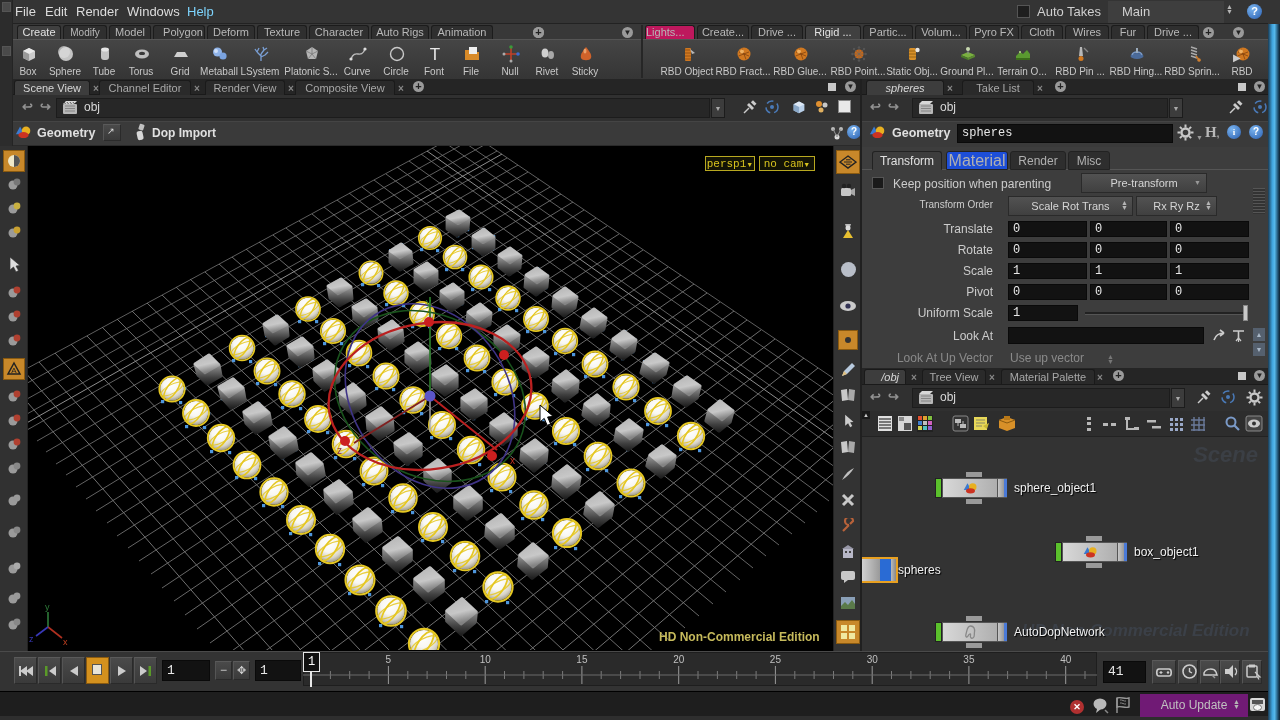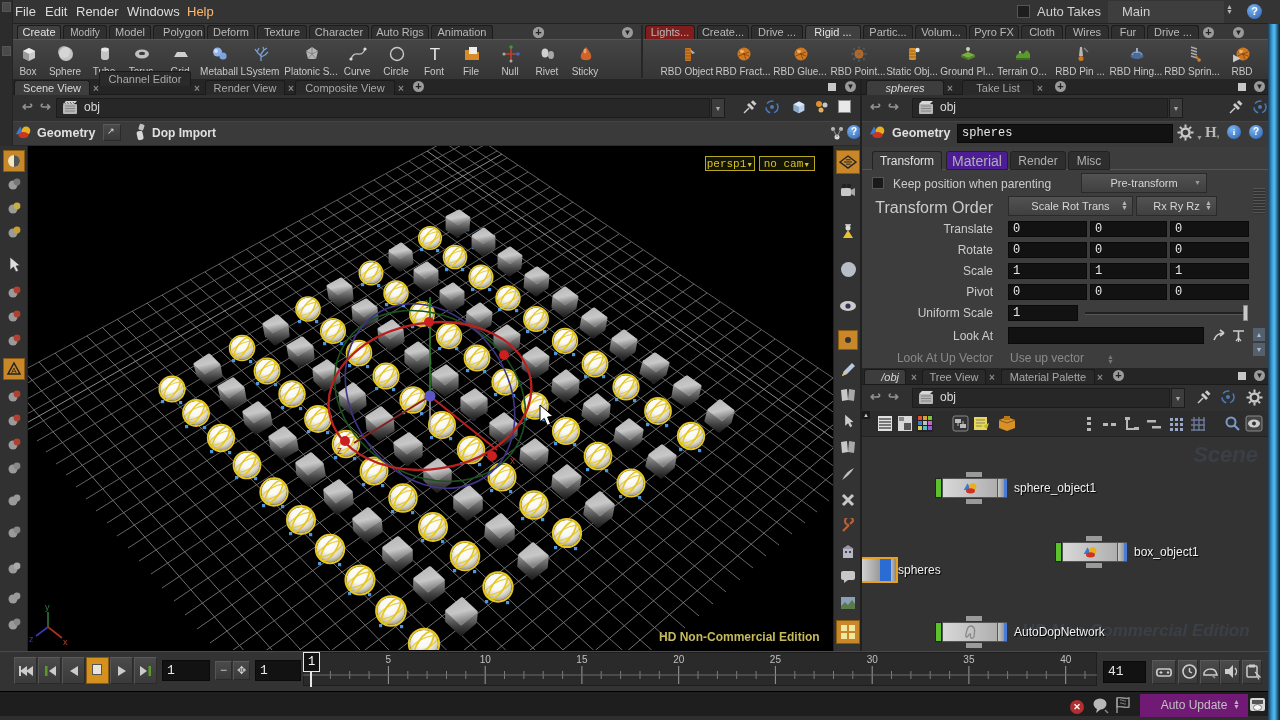--- a/index.html
+++ b/index.html
@@ -20,42 +20,42 @@
 </style></head>
 <body>
 <div class="abs" style="left:0;top:0;width:1280px;height:24px;background:#343434;border-bottom:1px solid #222;"></div>
 <div class="abs" style="left:0;top:0;width:13px;height:720px;background:#2c2c2c;border-right:1px solid #242424;"></div>
 <div class="abs" style="left:2px;top:2px;width:9px;height:10px;background:#4a4a4a;border:1px solid #555;"></div>
 <div class="abs" style="left:2px;top:46px;width:9px;height:10px;background:#4a4a4a;border:1px solid #555;"></div>
 <div class="abs txt" style="left:15px;top:4px;font-size:13px;color:#dcdcdc;">File</div>
 <div class="abs txt" style="left:45px;top:4px;font-size:13px;color:#dcdcdc;">Edit</div>
 <div class="abs txt" style="left:76px;top:4px;font-size:13px;color:#dcdcdc;">Render</div>
 <div class="abs txt" style="left:127px;top:4px;font-size:13px;color:#dcdcdc;">Windows</div>
-<div class="abs txt" style="left:187px;top:4px;font-size:13px;color:#fdba74;">Help</div>
+<div class="abs txt" style="left:187px;top:4px;font-size:13px;color:#7dd3fc;">Help</div>
 <div class="abs" style="left:1017px;top:5px;width:13px;height:13px;background:#1e1e1e;border:1px solid #555;"></div>
 <div class="abs txt" style="left:1037px;top:4px;font-size:13px;">Auto Takes</div>
 <div class="abs" style="left:1108px;top:1px;width:116px;height:22px;background:#3e3e3e;color:#d0d0d0;font-size:13px;padding:3px 0 0 14px;">Main</div>
 <div class="spn" style="left:1224px;top:4px;">▲<br>▼</div>
 <div class="abs" style="left:1247px;top:4px;width:15px;height:15px;border-radius:50%;background:radial-gradient(circle at 35% 30%,#7ab4ef,#2a5fb0);color:#fff;font-size:11px;font-weight:bold;text-align:center;line-height:15px;">?</div>
 <div class="abs" style="left:13px;top:24px;width:1267px;height:55px;background:#383838;border-bottom:1px solid #202020;"></div>
 <div class="abs" style="left:13px;top:25px;width:627px;height:14px;">
     <div class="tab on" style="left:4px;width:44px;font-size:11px;line-height:13px;">Create</div>
     <div class="tab" style="left:50px;width:44px;font-size:10px;line-height:13px;">Modify</div>
     <div class="tab" style="left:96px;width:42px;font-size:11px;line-height:13px;">Model</div>
     <div class="tab" style="left:140px;width:52px;font-size:11px;line-height:13px;padding-left:8px;">Polygon</div>
     <div class="tab" style="left:194px;width:48px;font-size:11px;line-height:13px;">Deform</div>
     <div class="tab" style="left:244px;width:50px;font-size:11px;line-height:13px;">Texture</div>
     <div class="tab" style="left:296px;width:60px;font-size:11px;line-height:13px;">Character</div>
     <div class="tab" style="left:358px;width:58px;font-size:11px;line-height:13px;">Auto Rigs</div>
     <div class="tab" style="left:418px;width:62px;font-size:11px;line-height:13px;">Animation</div>
   </div>
 <div class="abs plus" style="left:533px;top:27px;"></div>
 <div class="abs plus" style="left:533px;top:27px;">+</div>
 <div class="abs" style="left:622px;top:27px;width:11px;height:11px;border-radius:50%;background:#9a9a9a;color:#222;font-size:8px;line-height:11px;text-align:center;">▼</div>
-<div class="abs " style="left:645px;top:25px;height:14px;width:50px;background:#7f1d1d;border:1px solid #1c1c1c;border-bottom:none;color:#b8b8b8;font-size:11px;line-height:13px;text-align:center;border-radius:3px 3px 0 0;">Lights...</div>
+<div class="abs " style="left:645px;top:25px;height:14px;width:50px;background:#be185d;border:1px solid #1c1c1c;border-bottom:none;color:#b8b8b8;font-size:11px;line-height:13px;border-radius:3px 3px 0 0;">Lights...</div>
 <div class="abs " style="left:697px;top:25px;height:14px;width:52px;background:#2f2f2f;border:1px solid #1c1c1c;border-bottom:none;color:#b8b8b8;font-size:11px;line-height:13px;text-align:center;border-radius:3px 3px 0 0;">Create...</div>
 <div class="abs " style="left:751px;top:25px;height:14px;width:52px;background:#2f2f2f;border:1px solid #1c1c1c;border-bottom:none;color:#b8b8b8;font-size:11px;line-height:13px;text-align:center;border-radius:3px 3px 0 0;">Drive ...</div>
 <div class="abs tabon" style="left:805px;top:25px;height:14px;width:56px;background:#404040;border:1px solid #1c1c1c;border-bottom:none;color:#e2e2e2;font-size:11px;line-height:13px;text-align:center;border-radius:3px 3px 0 0;">Rigid ...</div>
 <div class="abs " style="left:863px;top:25px;height:14px;width:50px;background:#2f2f2f;border:1px solid #1c1c1c;border-bottom:none;color:#b8b8b8;font-size:11px;line-height:13px;text-align:center;border-radius:3px 3px 0 0;">Partic...</div>
 <div class="abs " style="left:915px;top:25px;height:14px;width:52px;background:#2f2f2f;border:1px solid #1c1c1c;border-bottom:none;color:#b8b8b8;font-size:11px;line-height:13px;text-align:center;border-radius:3px 3px 0 0;">Volum...</div>
 <div class="abs " style="left:969px;top:25px;height:14px;width:50px;background:#2f2f2f;border:1px solid #1c1c1c;border-bottom:none;color:#b8b8b8;font-size:11px;line-height:13px;text-align:center;border-radius:3px 3px 0 0;">Pyro FX</div>
 <div class="abs " style="left:1021px;top:25px;height:14px;width:42px;background:#2f2f2f;border:1px solid #1c1c1c;border-bottom:none;color:#b8b8b8;font-size:11px;line-height:13px;text-align:center;border-radius:3px 3px 0 0;">Cloth</div>
 <div class="abs " style="left:1065px;top:25px;height:14px;width:44px;background:#2f2f2f;border:1px solid #1c1c1c;border-bottom:none;color:#b8b8b8;font-size:11px;line-height:13px;text-align:center;border-radius:3px 3px 0 0;">Wires</div>
 <div class="abs " style="left:1111px;top:25px;height:14px;width:34px;background:#2f2f2f;border:1px solid #1c1c1c;border-bottom:none;color:#b8b8b8;font-size:11px;line-height:13px;text-align:center;border-radius:3px 3px 0 0;">Fur</div>
 <div class="abs " style="left:1147px;top:25px;height:14px;width:52px;background:#2f2f2f;border:1px solid #1c1c1c;border-bottom:none;color:#b8b8b8;font-size:11px;line-height:13px;text-align:center;border-radius:3px 3px 0 0;">Drive ...</div>
@@ -214,21 +214,21 @@
     <circle cx="10" cy="10" r="6.5" fill="#d07820"></circle>
     <path d="M5 8 L15 12 M8 4.5 L12 15.5 M4.5 12 L15 8" stroke="#7a3c0c" stroke-width="0.7"></path>
     <circle cx="8" cy="7.5" r="2" fill="#f0b060"></circle>
   </svg>
 <div class="lbl" style="left:1242px;top:66px;">RBD</div>
 <div class="abs" style="left:1233px;top:52px;color:#ccc;font-size:10px;">▶</div>
 <div class="abs" style="left:641px;top:25px;width:2px;height:53px;background:#262626;"></div>
 <div class="abs" style="left:13px;top:79px;width:1267px;height:16px;background:#252525;border-bottom:1px solid #1a1a1a;"></div>
 <div class="ptab on" style="left:14px;top:80px;width:76px;padding:0;text-align:center;">Scene View</div>
 <div class="abs" style="left:93px;top:83px;color:#888;font-size:10px;font-weight:bold;">×</div>
-<div class="ptab" style="left:99px;top:71px;width:92px;padding:0;text-align:center;">Channel Editor</div>
+<div class="ptab" style="left:99px;top:80px;width:92px;padding:0;text-align:center;">Channel Editor</div>
 <div class="abs" style="left:194px;top:83px;color:#888;font-size:10px;font-weight:bold;">×</div>
 <div class="ptab" style="left:205px;top:80px;width:80px;padding:0;text-align:center;">Render View</div>
 <div class="abs" style="left:288px;top:83px;color:#888;font-size:10px;font-weight:bold;">×</div>
 <div class="ptab" style="left:295px;top:80px;width:100px;padding:0;text-align:center;">Composite View</div>
 <div class="abs" style="left:398px;top:83px;color:#888;font-size:10px;font-weight:bold;">×</div>
 <div class="abs plus" style="left:413px;top:81px;">+</div>
 <div class="abs" style="left:828px;top:83px;width:8px;height:8px;background:#c8c8c8;"></div>
 <div class="abs" style="left:845px;top:81px;width:11px;height:11px;border-radius:50%;background:#9a9a9a;color:#222;font-size:8px;line-height:11px;text-align:center;">▼</div>
 <div class="ptab on" style="left:866px;top:80px;width:78px;font-style:italic;text-align:center;">spheres</div>
 <div class="abs" style="left:947px;top:83px;color:#888;font-size:10px;font-weight:bold;">×</div>
@@ -1613,28 +1613,28 @@
       <line x1="14.1" y1="2.9" x2="12.1" y2="4.9"></line>
       <line x1="4.9" y1="12.1" x2="2.9" y2="14.1"></line>
     </g>
   </svg>
 <div class="abs" style="left:1196px;top:134px;color:#999;font-size:7px;">▼</div>
 <div class="abs" style="left:1205px;top:124px;color:#b8b8b8;font-size:15px;font-weight:bold;font-family:Liberation Serif,serif;">H<span style="font-size:9px;">,</span></div>
 <div class="abs" style="left:1227px;top:125px;width:14px;height:14px;border-radius:50%;background:radial-gradient(circle at 35% 30%,#7ab4ef,#2a5fb0);color:#fff;font-size:9px;font-weight:bold;text-align:center;line-height:14px;font-family:Liberation Serif,serif;">i</div>
 <div class="abs" style="left:1249px;top:125px;width:14px;height:14px;border-radius:50%;background:radial-gradient(circle at 35% 30%,#7ab4ef,#2a5fb0);color:#fff;font-size:10px;font-weight:bold;text-align:center;line-height:14px;">?</div>
 <div class="abs" style="left:862px;top:148px;width:406px;height:22px;background:#3d3d3d;border-bottom:1px solid #555;"></div>
 <div class="abs" style="left:872px;top:151px;width:70px;height:19px;background:#3d3d3d;border:1px solid #222;border-bottom:1px solid #3d3d3d;color:#e0e0e0;font-size:12px;text-align:center;line-height:18px;border-radius:3px 3px 0 0;z-index:3;">Transform</div>
-<div class="abs" style="left:946px;top:151px;width:62px;height:19px;background:#4c1d95;border:1px solid #222;color:#b0b0b0;font-size:14px;text-align:center;line-height:18px;border-radius:3px 3px 0 0;z-index:3;">Material</div>
+<div class="abs" style="left:946px;top:151px;width:62px;height:19px;background:#1d4ed8;border:1px solid #222;color:#b0b0b0;font-size:16px;text-align:center;line-height:18px;border-radius:3px 3px 0 0;z-index:3;">Material</div>
 <div class="abs" style="left:1010px;top:151px;width:56px;height:19px;background:#2e2e2e;border:1px solid #222;color:#b0b0b0;font-size:12px;text-align:center;line-height:18px;border-radius:3px 3px 0 0;z-index:3;">Render</div>
 <div class="abs" style="left:1068px;top:151px;width:42px;height:19px;background:#2e2e2e;border:1px solid #222;color:#b0b0b0;font-size:12px;text-align:center;line-height:18px;border-radius:3px 3px 0 0;z-index:3;">Misc</div>
 <div class="abs" style="left:872px;top:177px;width:12px;height:12px;background:#1a1a1a;border:1px solid #555;"></div>
 <div class="abs txt" style="left:893px;top:177px;color:#ccc;">Keep position when parenting</div>
 <div class="dd" style="left:1081px;top:173px;width:126px;height:20px;line-height:19px;">Pre-transform</div>
 <div class="abs" style="left:1194px;top:179px;color:#999;font-size:7px;">▼</div>
-<div class="abs" style="left:863px;top:199px;width:130px;text-align:right;color:#cccccc;font-size:16px;white-space:nowrap;">Transform Order</div>
+<div class="abs" style="left:863px;top:199px;width:130px;text-align:right;color:#cccccc;font-size:10px;white-space:nowrap;">Transform Order</div>
 <div class="dd" style="left:1008px;top:196px;width:125px;height:20px;line-height:19px;">Scale Rot Trans</div>
 <div class="spn" style="left:1119px;top:200px;">▲<br>▼</div>
 <div class="dd" style="left:1136px;top:196px;width:81px;height:20px;line-height:19px;">Rx Ry Rz</div>
 <div class="spn" style="left:1203px;top:200px;">▲<br>▼</div>
 <div class="abs" style="left:863px;top:222px;width:130px;text-align:right;color:#cccccc;font-size:12px;white-space:nowrap;">Translate</div>
 <div class="abs fld num" style="left:1008px;top:221px;width:79px;height:16px;line-height:15px;">0</div>
 <div class="abs fld num" style="left:1090px;top:221px;width:77px;height:16px;line-height:15px;">0</div>
 <div class="abs fld num" style="left:1170px;top:221px;width:79px;height:16px;line-height:15px;">0</div>
 <div class="abs" style="left:863px;top:243px;width:130px;text-align:right;color:#cccccc;font-size:12px;white-space:nowrap;">Rotate</div>
 <div class="abs fld num" style="left:1008px;top:242px;width:79px;height:16px;line-height:15px;">0</div>

